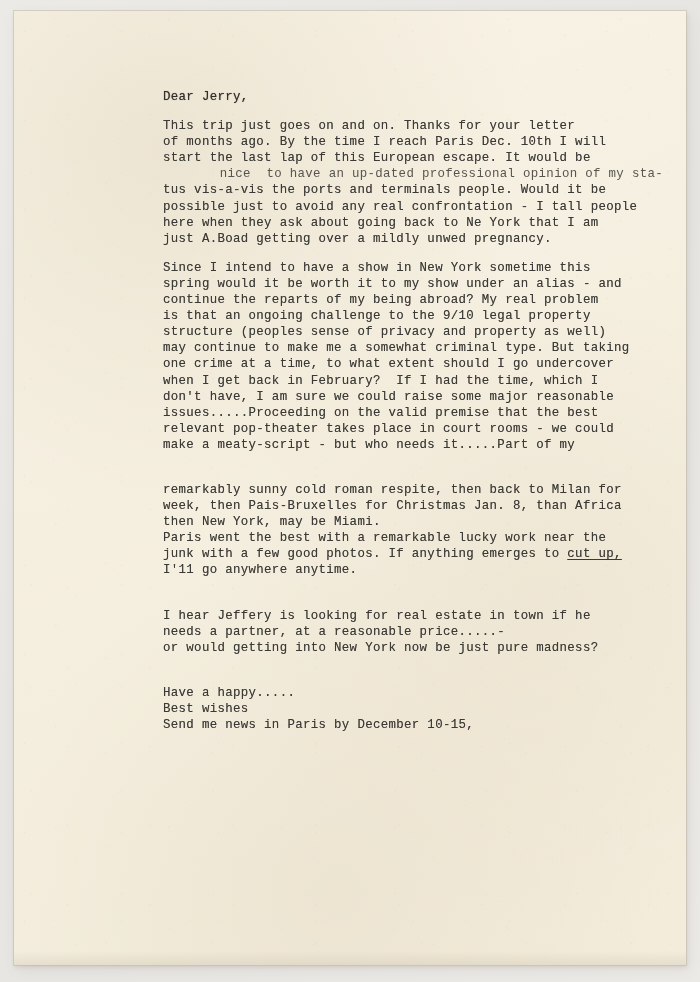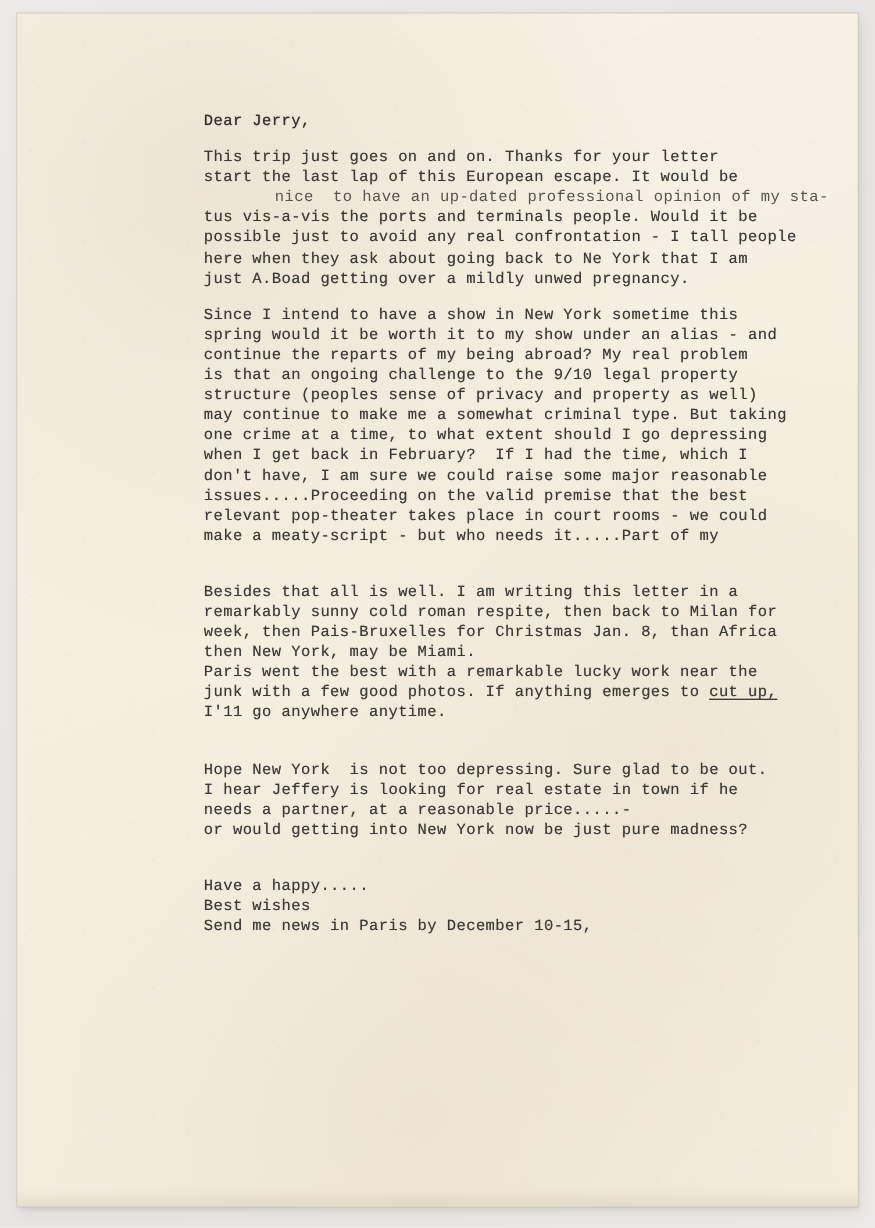--- a/index.html
+++ b/index.html
@@ -125,58 +125,57 @@
     <div id="paper-edge"></div>
 
     <div id="letter-body">
 
       <div class="block">
         <div class="line heavy">Dear Jerry,</div>
       </div>
 
       <div class="block">
         <div class="line">This trip just goes on and on. Thanks for your letter</div>
+        <div class="line">of months ago. By the time I reach Paris Dec. 10th I will</div>
         <div class="line">start the last lap of this European escape. It would be</div>
         <div class="line faint">nice  to have an up-dated professional opinion of my sta-</div>
         <div class="line">tus vis-a-vis the ports and terminals people. Would it be</div>
         <div class="line">possible just to avoid any real confrontation - I tall people</div>
         <div class="line">here when they ask about going back to Ne York that I am</div>
         <div class="line">just A.Boad getting over a mildly unwed pregnancy.</div>
       </div>
 
       <div class="block gap-large">
         <div class="line">Since I intend to have a show in New York sometime this</div>
         <div class="line">spring would it be worth it to my show under an alias - and</div>
         <div class="line">continue the reparts of my being abroad? My real problem</div>
         <div class="line">is that an ongoing challenge to the 9/10 legal property</div>
         <div class="line">structure (peoples sense of privacy and property as well)</div>
         <div class="line">may continue to make me a somewhat criminal type. But taking</div>
-        <div class="line">one crime at a time, to what extent should I go depressing</div>
+        <div class="line">one crime at a time, to what extent should I go undercover</div>
         <div class="line">when I get back in February?  If I had the time, which I</div>
         <div class="line">don't have, I am sure we could raise some major reasonable</div>
         <div class="line">issues.....Proceeding on the valid premise that the best</div>
         <div class="line">relevant pop-theater takes place in court rooms - we could</div>
         <div class="line">make a meaty-script - but who needs it.....Part of my</div>
       </div>
 
       <div class="block tight">
-        <div class="line">Besides that all is well. I am writing this letter in a</div>
         <div class="line">remarkably sunny cold roman respite, then back to Milan for</div>
         <div class="line">week, then Pais-Bruxelles for Christmas Jan. 8, than Africa</div>
         <div class="line">then New York, may be Miami.</div>
       </div>
 
       <div class="block gap-large">
         <div class="line">Paris went the best with a remarkable lucky work near the</div>
         <div class="line"><span>junk with a few good photos. If anything emerges to </span><span class="underline-run">cut up,</span></div>
         <div class="line">I'11 go anywhere anytime.</div>
       </div>
 
       <div class="block gap-large">
-        <div class="line">Hope New York  is not too depressing. Sure glad to be out.</div>
         <div class="line">I hear Jeffery is looking for real estate in town if he</div>
         <div class="line">needs a partner, at a reasonable price.....-</div>
         <div class="line">or would getting into New York now be just pure madness?</div>
       </div>
 
       <div class="block">
         <div class="line">Have a happy.....</div>
         <div class="line">Best wishes</div>
         <div class="line">Send me news in Paris by December 10-15,</div>
       </div>

